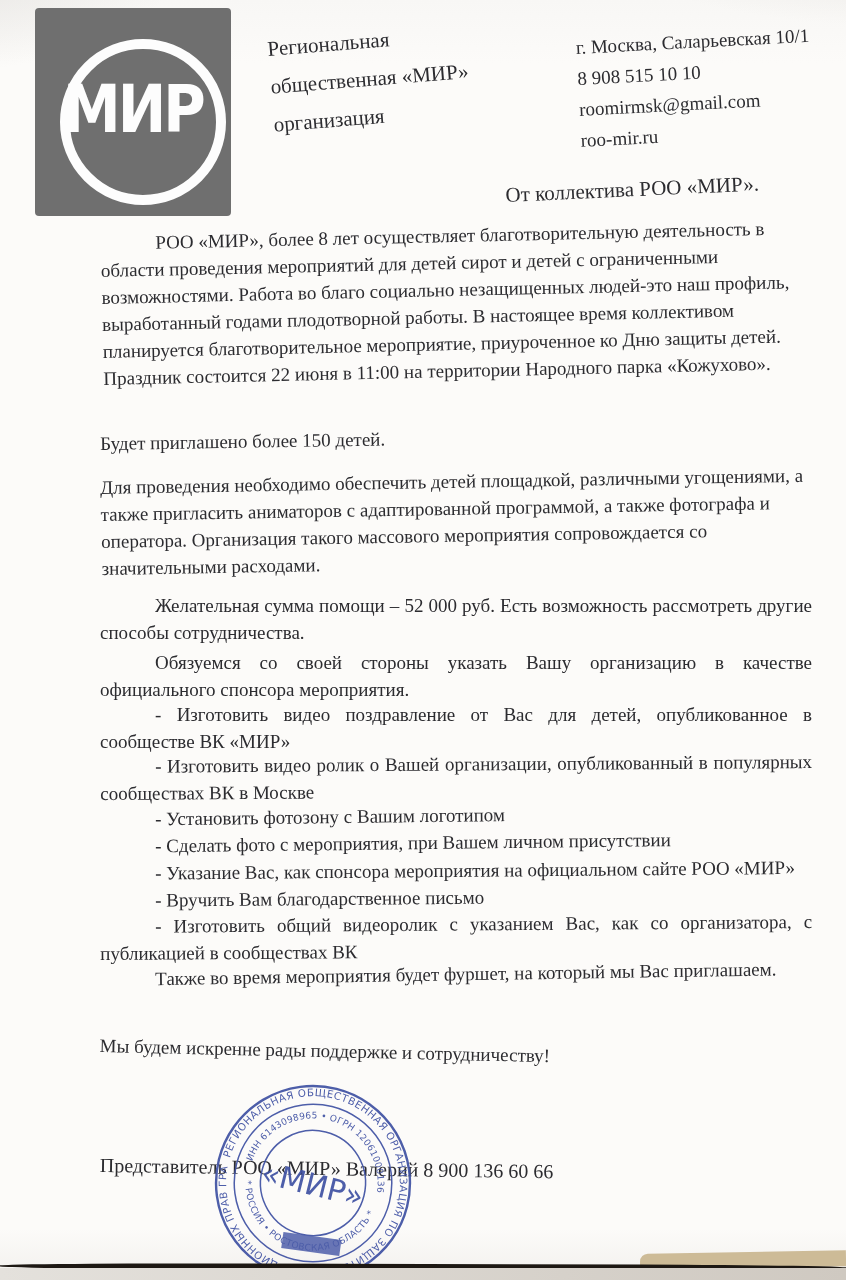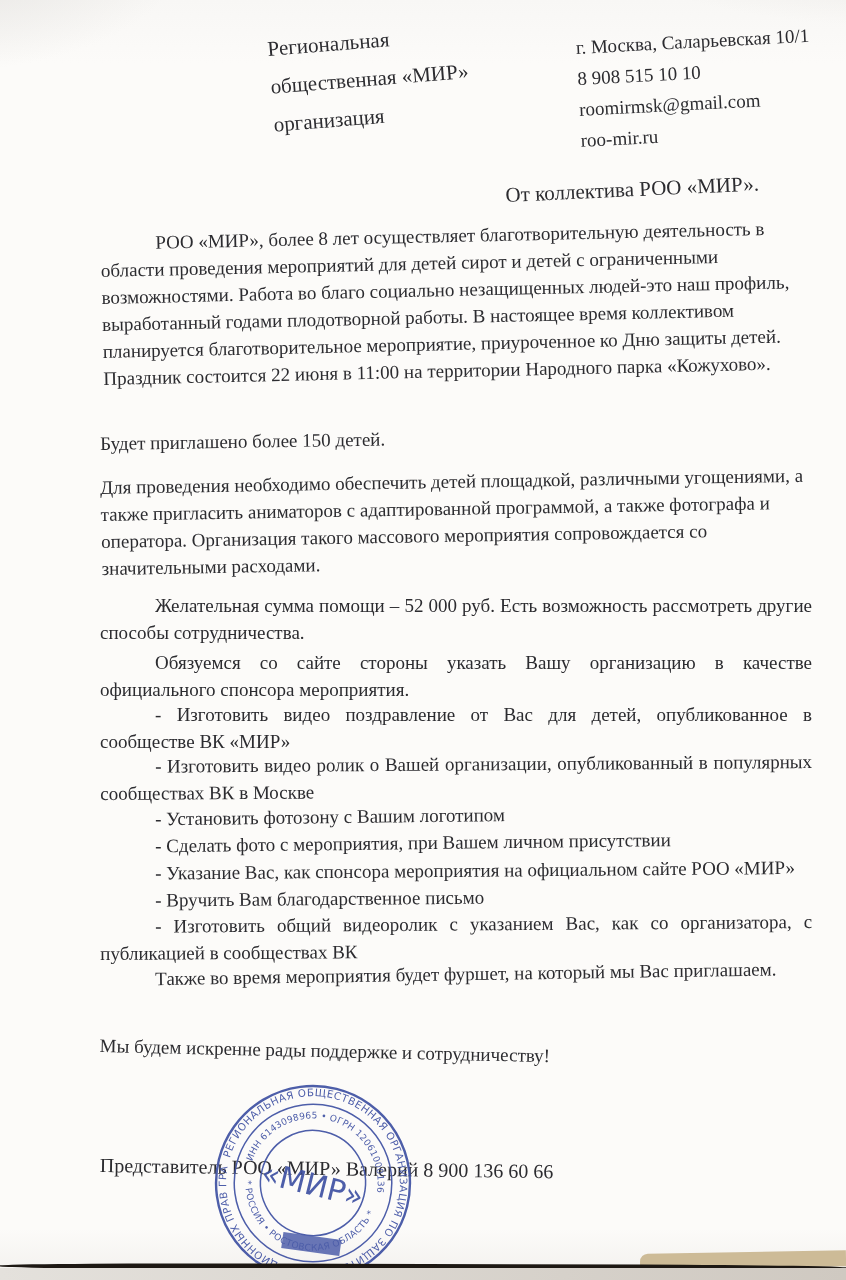--- a/index.html
+++ b/index.html
@@ -60,41 +60,45 @@
     transform:rotate(-1deg);border-radius:8px 0 0 0;}
   .edge-line{left:-4px;top:1264px;width:860px;height:6px;background:#1d1813;
     border-radius:50% / 100%;transform:rotate(0.15deg);}
   .edge-below{left:0;top:1268px;width:846px;height:12px;background:linear-gradient(90deg,#e4e1dc,#cfc9c1);}
 </style>
 </head>
 <body>
 
 <div class="page">
 
+  <div class="abs logo">
+    <div class="logo-ring"></div>
+    <div class="logo-text">МИР</div>
+  </div>
 
   <div class="abs orgname">
     <div>Региональная</div>
     <div>общественная «МИР»</div>
     <div>организация</div>
   </div>
 
   <div class="abs contact">
     <div>г. Москва, Саларьевская 10/1</div>
     <div>8 908 515 10 10</div>
     <div>roomirmsk@gmail.com</div>
     <div>roo-mir.ru</div>
   </div>
 
   <div class="abs fromline">От коллектива РОО «МИР».</div>
 
   <p class="abs para ind p1">РОО «МИР», более 8 лет осуществляет благотворительную деятельность в области проведения мероприятий для детей сирот и детей с ограниченными возможностями. Работа во благо социально незащищенных людей-это наш профиль, выработанный годами плодотворной работы. В настоящее время коллективом планируется благотворительное мероприятие, приуроченное ко Дню защиты детей. Праздник состоится 22 июня в 11:00 на территории Народного парка «Кожухово».</p>
   <p class="abs para p2">Будет приглашено более 150 детей.</p>
   <p class="abs para p3">Для проведения необходимо обеспечить детей площадкой, различными угощениями, а также пригласить аниматоров с адаптированной программой, а также фотографа и оператора. Организация такого массового мероприятия сопровождается со значительными расходами.</p>
   <p class="abs para ind just p4">Желательная сумма помощи – 52 000 руб. Есть возможность рассмотреть другие способы сотрудничества.</p>
-  <p class="abs para ind just p5">Обязуемся со сайте стороны указать Вашу организацию в качестве официального спонсора мероприятия.</p>
+  <p class="abs para ind just p5">Обязуемся со своей стороны указать Вашу организацию в качестве официального спонсора мероприятия.</p>
 
   <p class="abs para ind just b1">- Изготовить видео поздравление от Вас для детей, опубликованное в сообществе ВК «МИР»</p>
   <p class="abs para ind just b2">- Изготовить видео ролик о Вашей организации, опубликованный в популярных сообществах ВК в Москве</p>
   <p class="abs para ind b3">- Установить фотозону с Вашим логотипом</p>
   <p class="abs para ind b4">- Сделать фото с мероприятия, при Вашем личном присутствии</p>
   <p class="abs para ind b5">- Указание Вас, как спонсора мероприятия на официальном сайте РОО «МИР»</p>
   <p class="abs para ind b6">- Вручить Вам благодарственное письмо</p>
   <p class="abs para ind just b7">- Изготовить общий видеоролик с указанием Вас, как со организатора, с публикацией в сообществах ВК</p>
 
   <p class="abs para ind p6">Также во время мероприятия будет фуршет, на который мы Вас приглашаем.</p>

